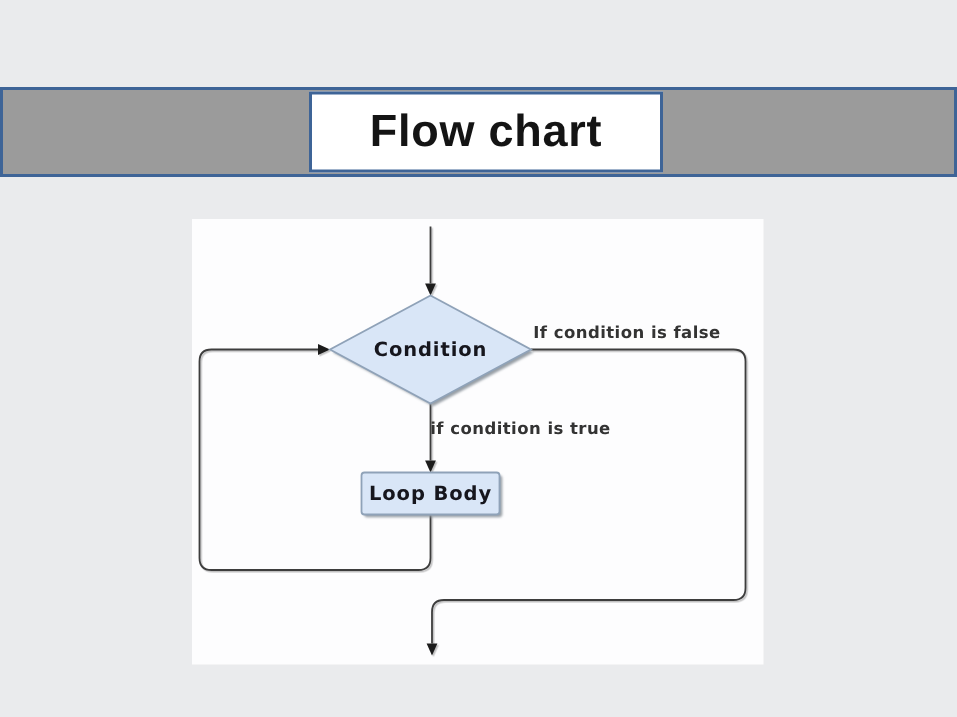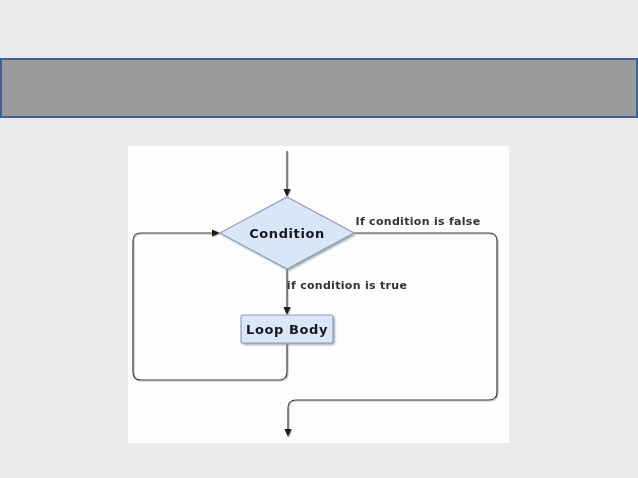--- a/index.html
+++ b/index.html
@@ -42,20 +42,23 @@
     font-size:11px;font-weight:bold;fill:#333333;letter-spacing:0.3px;
   }
 </style>
 </head>
 <body>
 
 <div class="slide">
 
   <div class="band"></div>
 
+  <div class="titlebox">
+    <span class="title-text">Flow chart</span>
+  </div>
 
   <div class="panel">
     <svg width="381" height="297" viewBox="0 0 381 297">
       <defs>
         <filter id="shape-shadow" x="-20%" y="-20%" width="150%" height="150%">
           <feDropShadow dx="1.8" dy="1.8" stdDeviation="0.8" flood-color="#8d949c" flood-opacity="0.9"></feDropShadow>
         </filter>
       </defs>
 
       <g class="connector-group">

